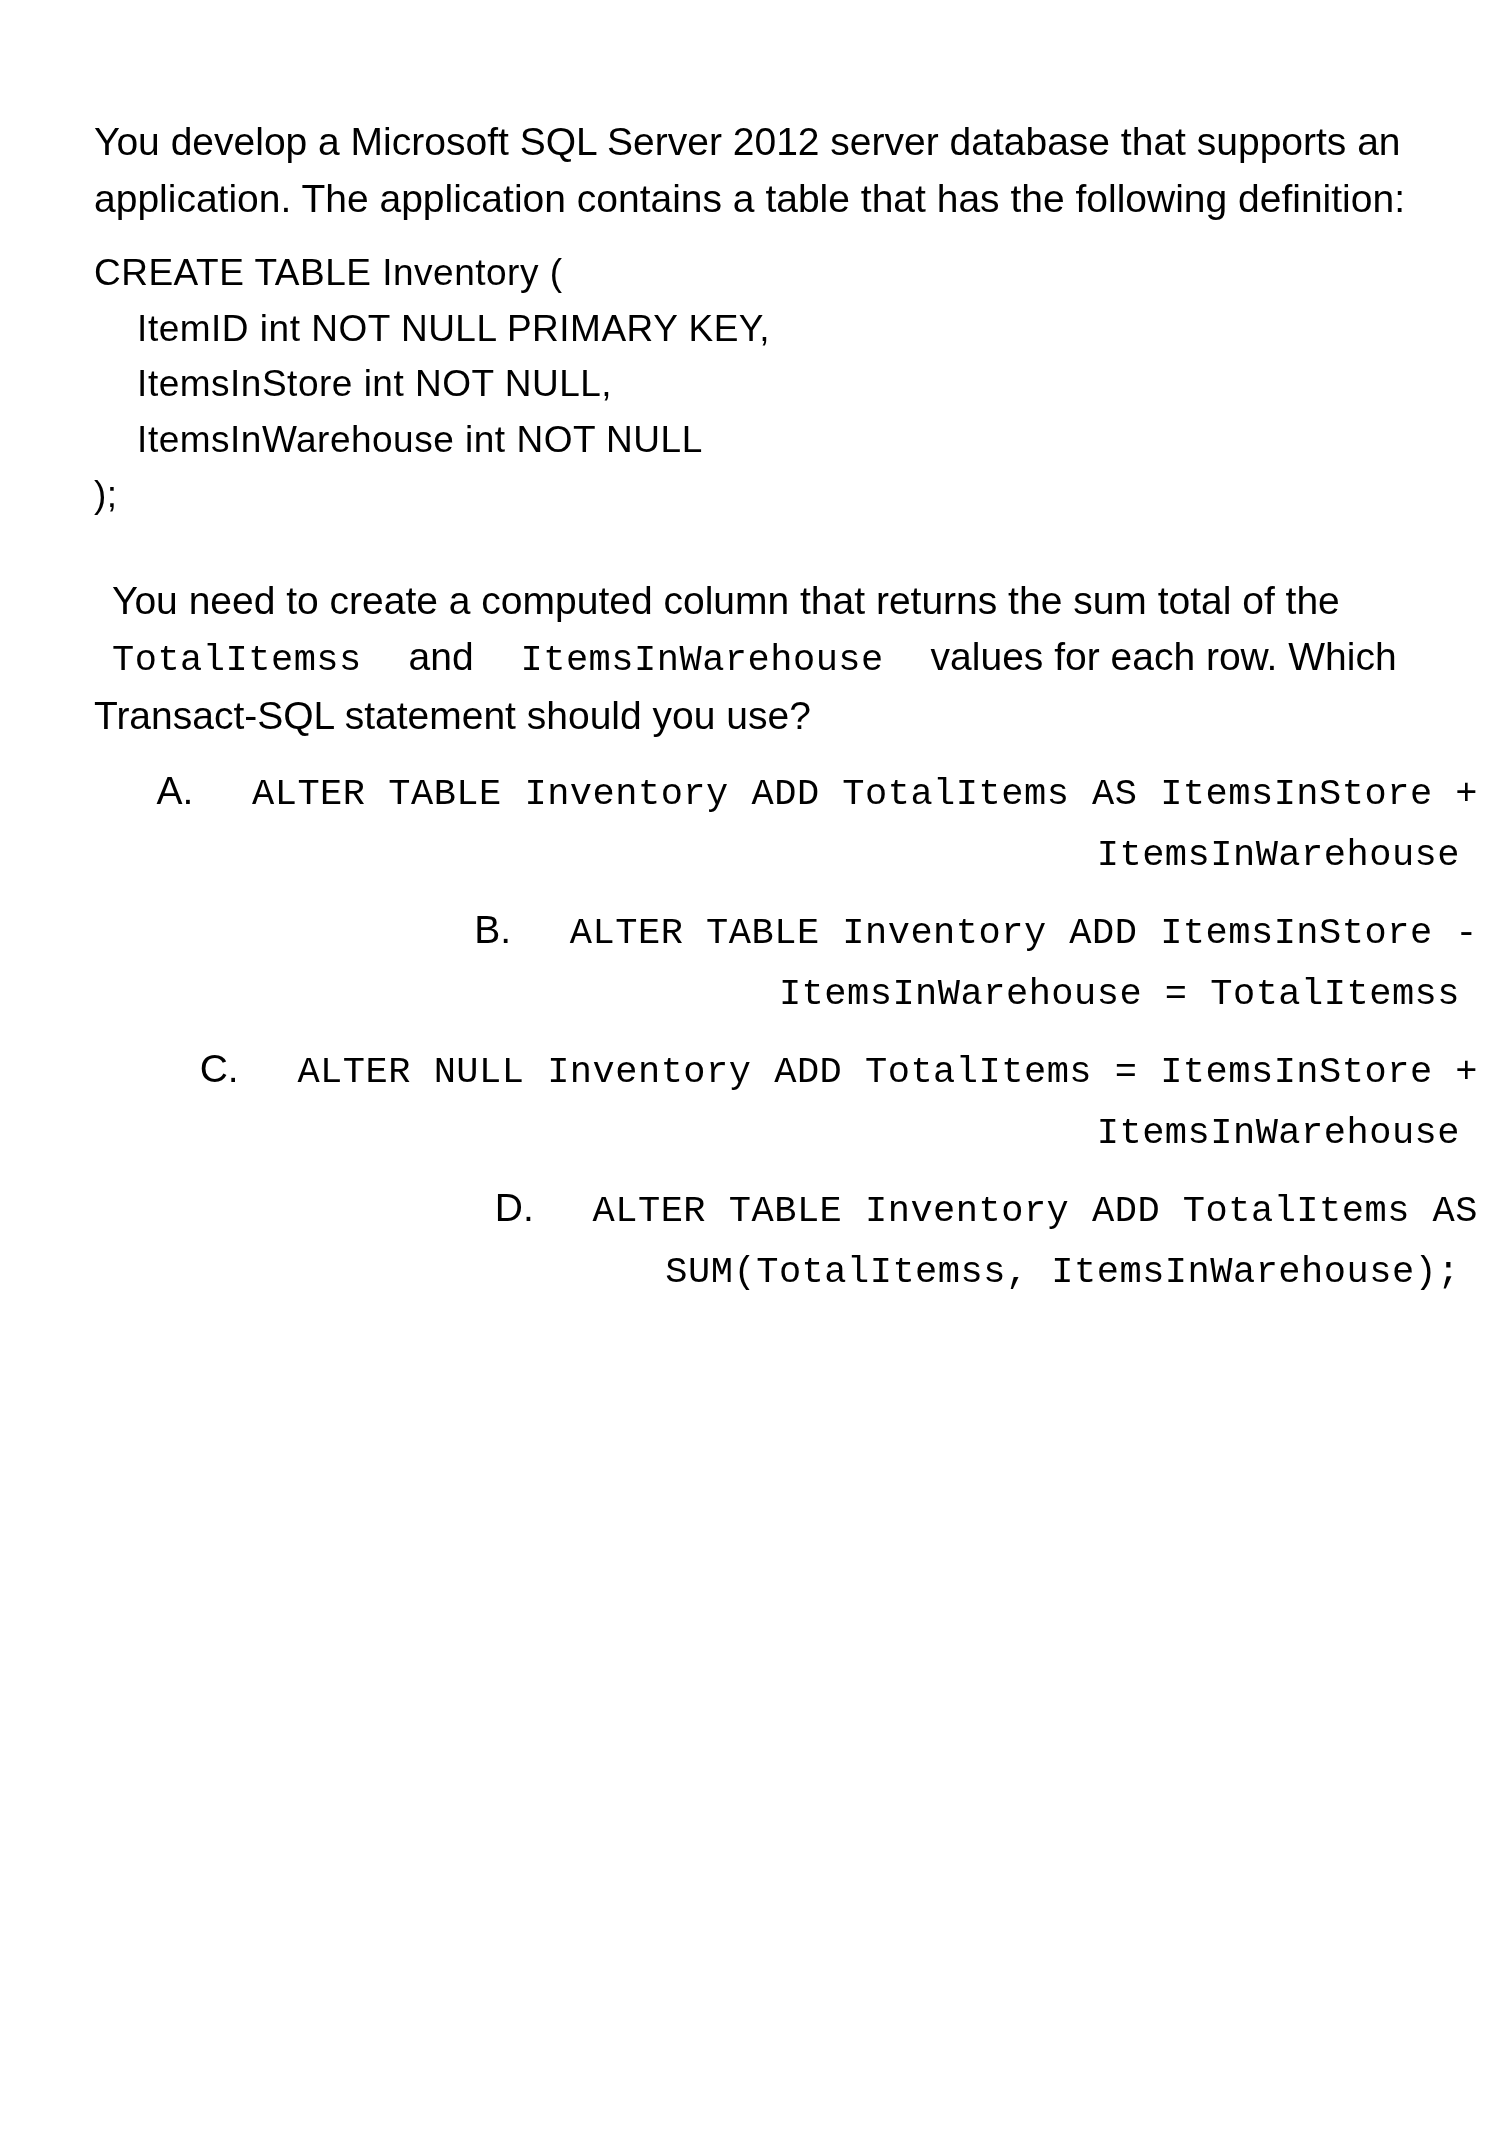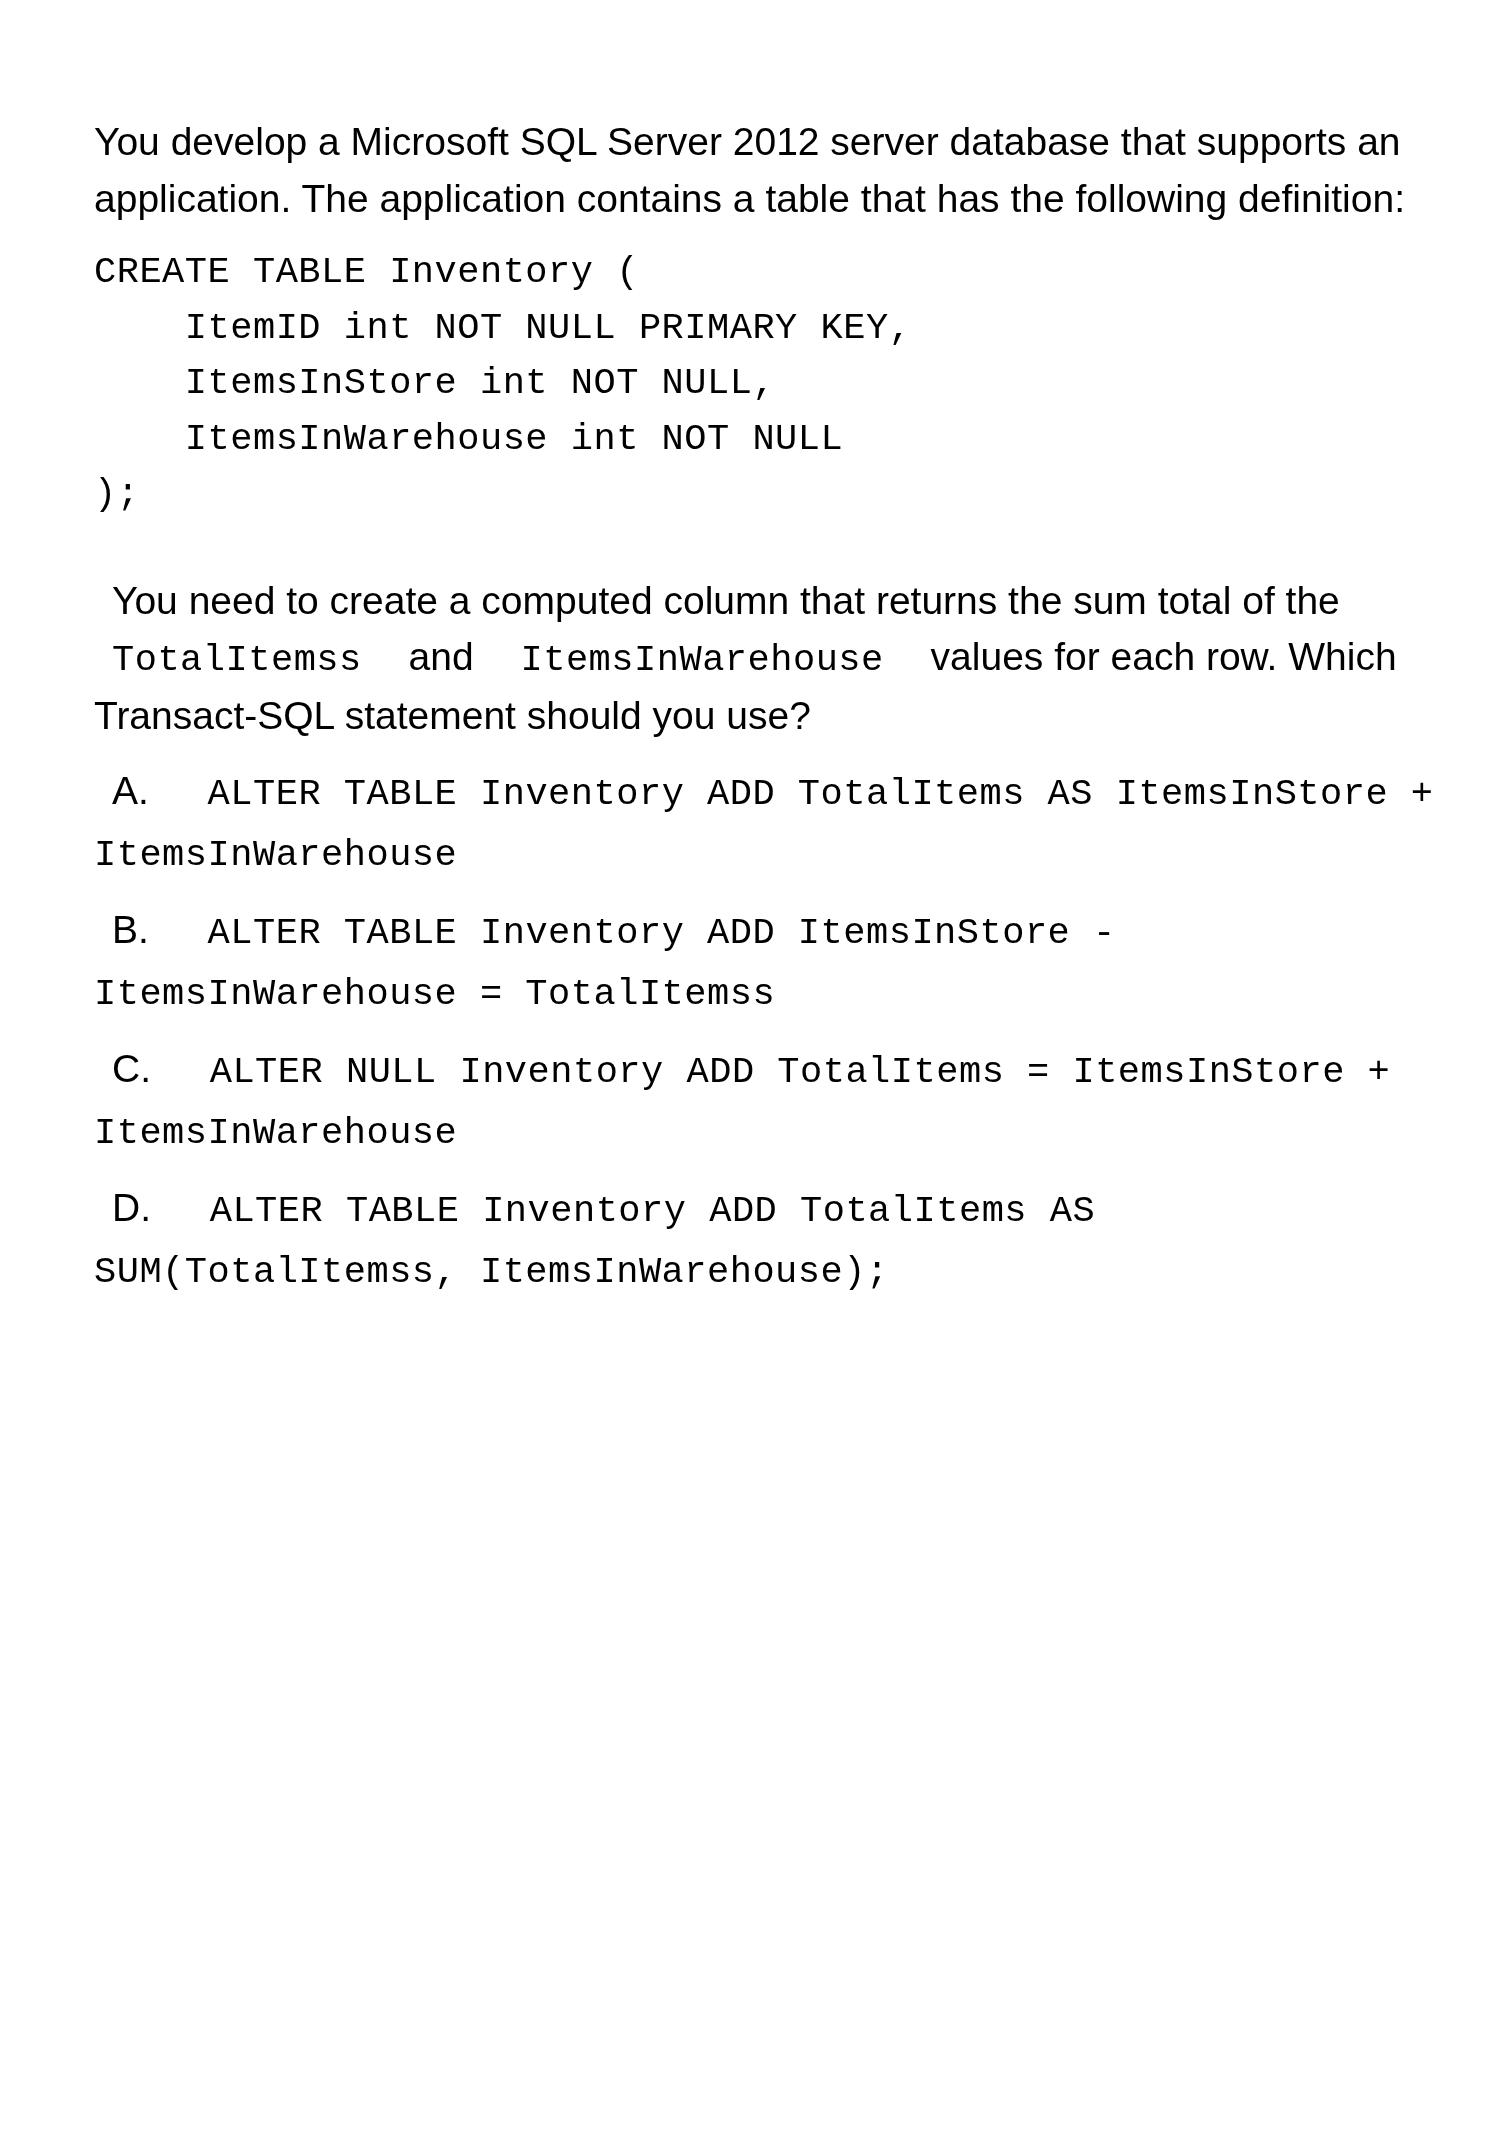--- a/index.html
+++ b/index.html
@@ -18,33 +18,34 @@
   }
   .para {
     margin-bottom: 0;
   }
   .code {
     font-family: "Courier New", Courier, monospace;
     font-size: 37px;
     letter-spacing: 0.5px;
   }
   .code-block {
-    font-family: Liberation Mono, monospace;
+    font-family: Liberation Sans, sans-serif;
     font-size: 37px;
     line-height: 1.5;
     white-space: pre;
     letter-spacing: 0.5px;
     margin-bottom: 50px;
   }
   .question-part2 {
     margin-bottom: 8px;
   }
   .option {
     line-height: 1.5;
     margin-bottom: 0;
+    text-align: right;
   }
   .option-label {
     font-family: -apple-system, BlinkMacSystemFont, "Segoe UI", Helvetica, Arial, sans-serif;
   }
   .option-code {
     font-family: "Courier New", Courier, monospace;
     font-size: 37px;
     letter-spacing: 0.5px;
   }
 </style>

